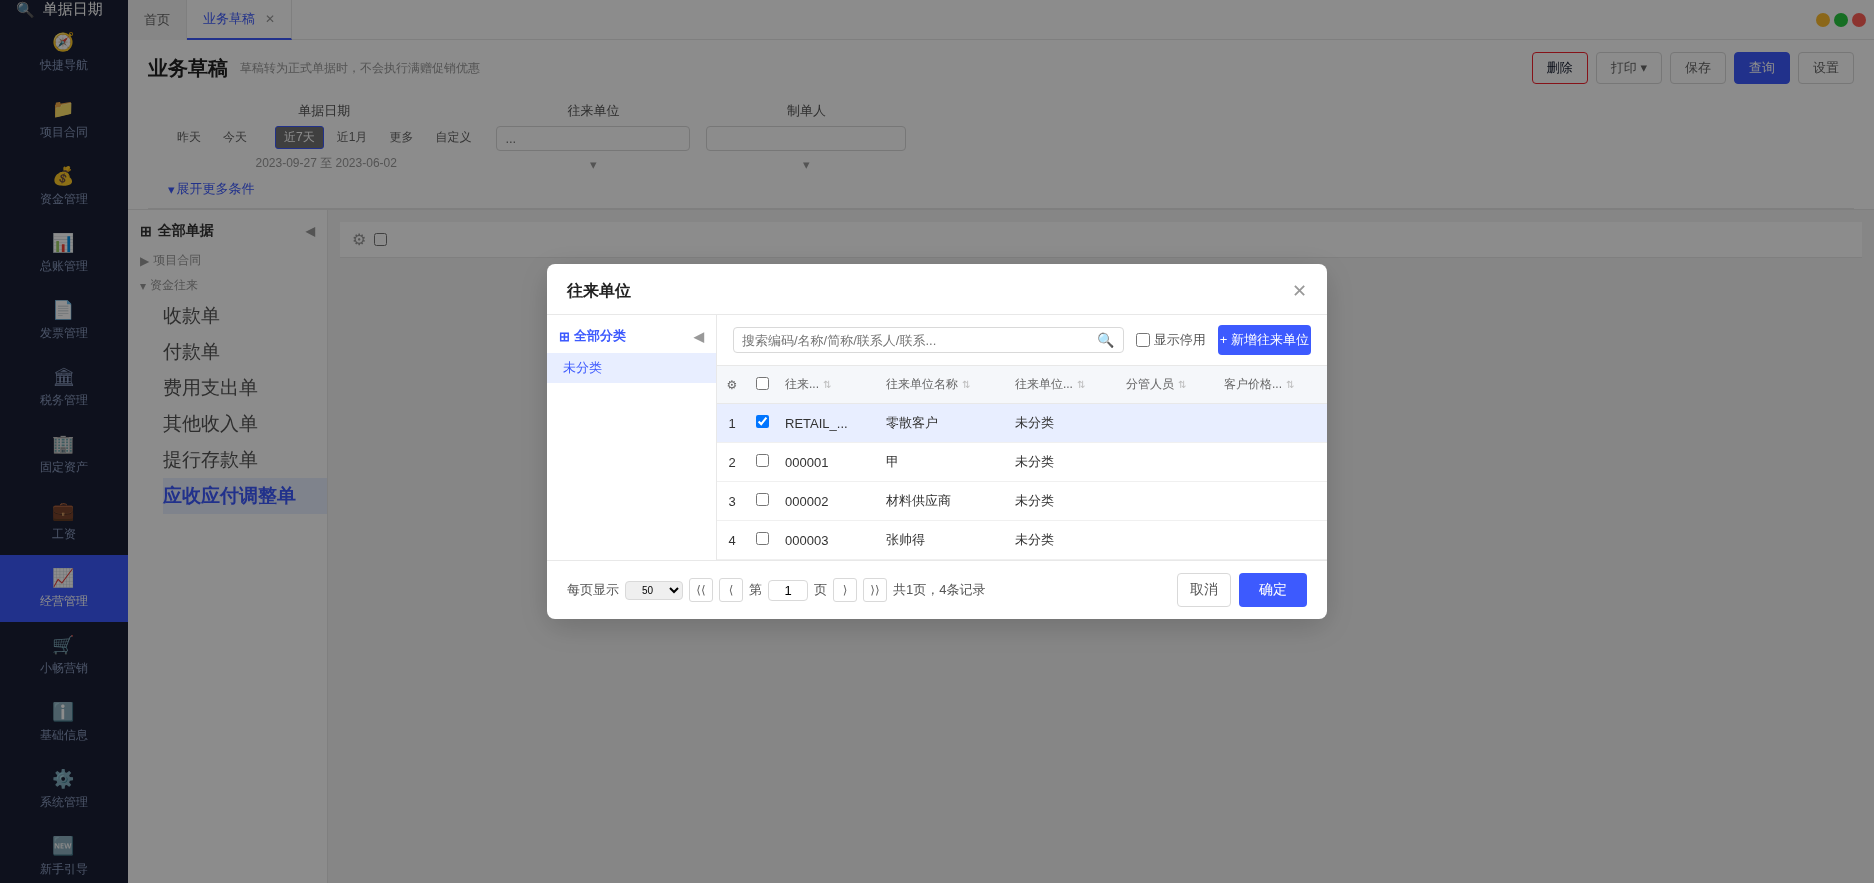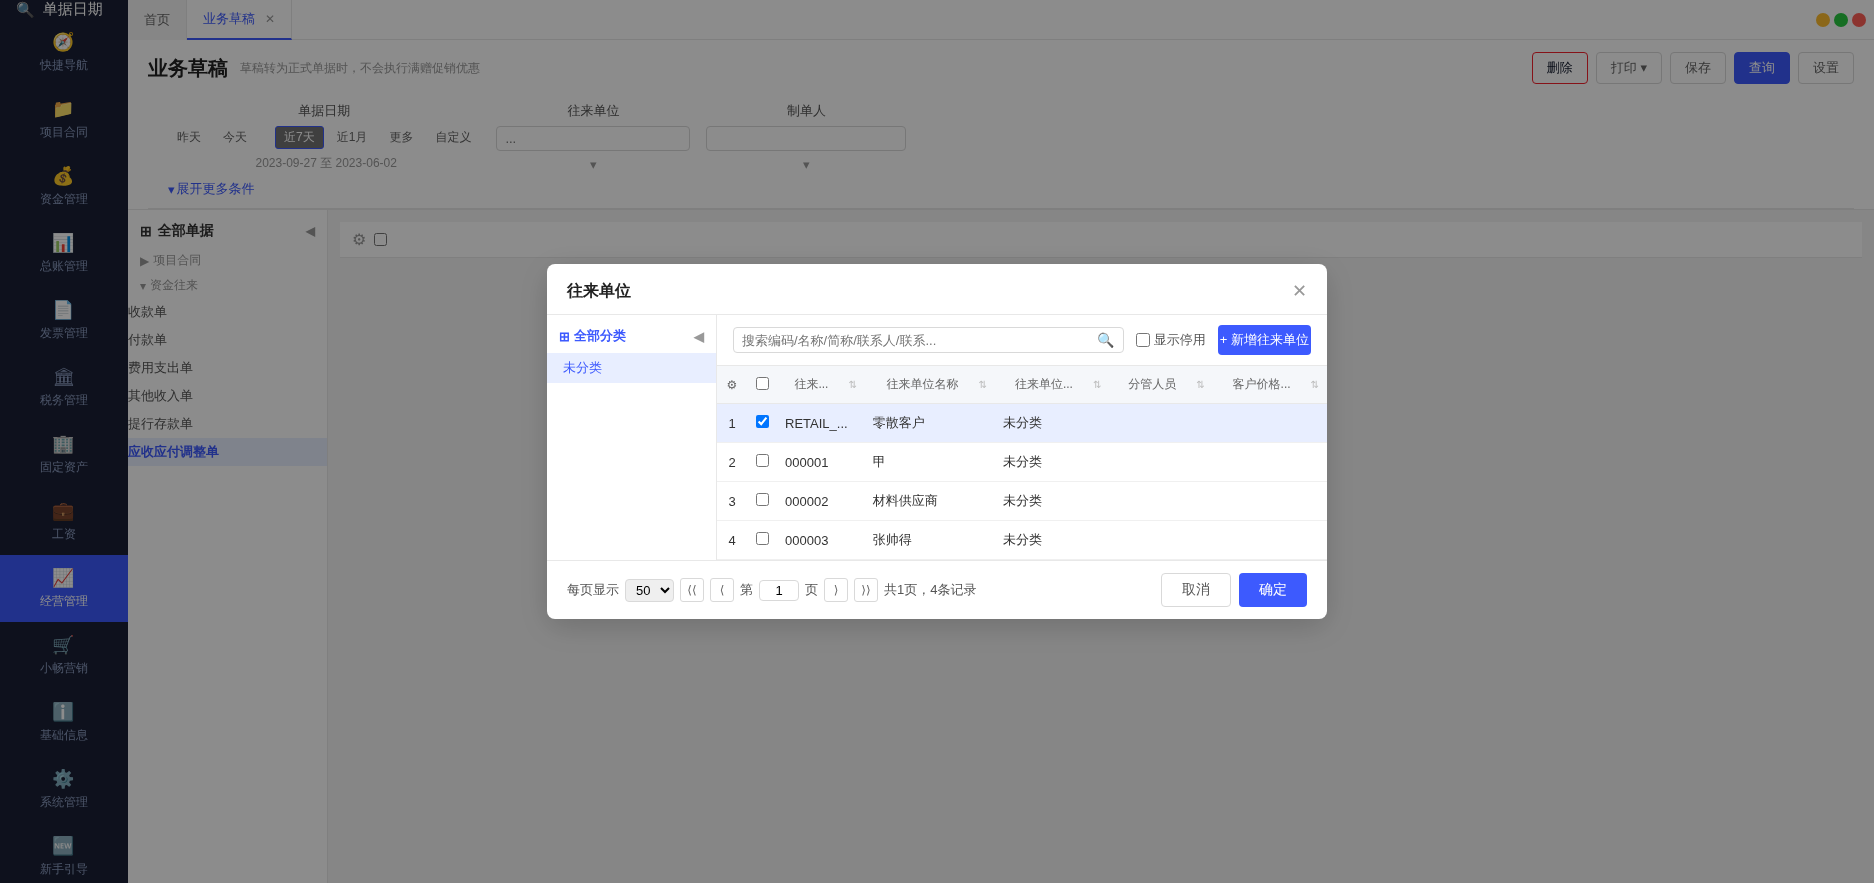--- a/index.html
+++ b/index.html
@@ -134,21 +134,21 @@
       display: flex;
       align-items: center;
       padding: 0 12px 8px 12px;
       font-size: 14px;
       font-weight: bold;
       color: #333;
       gap: 6px;
     }
     .collapse-btn { cursor: pointer; color: #999; font-size: 12px; margin-left: auto; }
     .tree-section { padding: 4px 12px; font-size: 12px; color: #999; display: flex; align-items: center; gap: 4px; cursor: pointer; }
-    .sub-item { font-size: 13px; color: #555; padding-top: 5px; padding-bottom: 5px; cursor: pointer; }
+    .sub-item { font-size: 19px; color: #555; padding-top: 5px; padding-bottom: 5px; cursor: pointer; margin-left: 35px; }
     .sub-item.active { background: #e8eeff; color: #3d5afe; font-weight: bold; }
 
     
     .right-panel {
       flex: 1;
       overflow: auto;
       padding: 12px;
     }
     .no-data { text-align: center; color: #999; padding: 40px; font-size: 14px; }
 
@@ -260,43 +260,43 @@
       gap: 12px;
     }
     .pagination {
       display: flex;
       align-items: center;
       gap: 6px;
       font-size: 13px;
       color: #555;
       flex: 1;
     }
-    .page-size-select { border: 1px solid #d9d9d9; border-radius: 4px; padding: 2px 6px; font-size: 13px; }
+    .page-size-select { border: 1px solid #d9d9d9; border-radius: 4px; padding: 2px 12px; font-size: 10px; }
     .page-num-input { width: 40px; border: 1px solid #d9d9d9; border-radius: 4px; padding: 2px 6px; font-size: 13px; text-align: center; }
     .page-btn { border: 1px solid #d9d9d9; background: #fff; border-radius: 3px; width: 24px; height: 24px; cursor: pointer; font-size: 12px; display: flex; align-items: center; justify-content: center; color: #666; }
     .page-btn:disabled { color: #ccc; cursor: not-allowed; }
     .dialog-actions { display: flex; gap: 8px; }
-    .btn-cancel { padding: 7px 20px; border: 1px solid #d9d9d9; background: #fff; border-radius: 4px; font-size: 14px; cursor: pointer; color: #555; }
+    .btn-cancel { padding: 7px 12px; border: 1px solid #d9d9d9; background: #fff; border-radius: 4px; font-size: 14px; cursor: pointer; color: #555; }
     .btn-confirm { padding: 7px 20px; background: #3d5afe; color: #fff; border: none; border-radius: 4px; font-size: 14px; cursor: pointer; }
 
     
     .dialog-table::-webkit-scrollbar { width: 6px; height: 6px; }
     .dialog-table::-webkit-scrollbar-thumb { background: #ccc; border-radius: 3px; }
 
     .toolbar-row {
       display: flex;
       align-items: center;
       gap: 8px;
       padding: 8px 12px;
       background: #fff;
       border-bottom: 1px solid #e8e8e8;
     }
     .settings-icon { color: #999; font-size: 16px; cursor: pointer; }
 
-    .table-header-col { display: flex; align-items: center; gap: 18px; cursor: pointer; justify-content: flex-end; }
+    .table-header-col { display: flex; align-items: center; gap: 2px; cursor: pointer; }
   </style>
 </head>
 <body>
 
 <div class="sidebar">
   <div class="sidebar-logo">
     <span>🔍</span>
     <span>单据日期</span>
   </div>
   <div class="sidebar-item">

